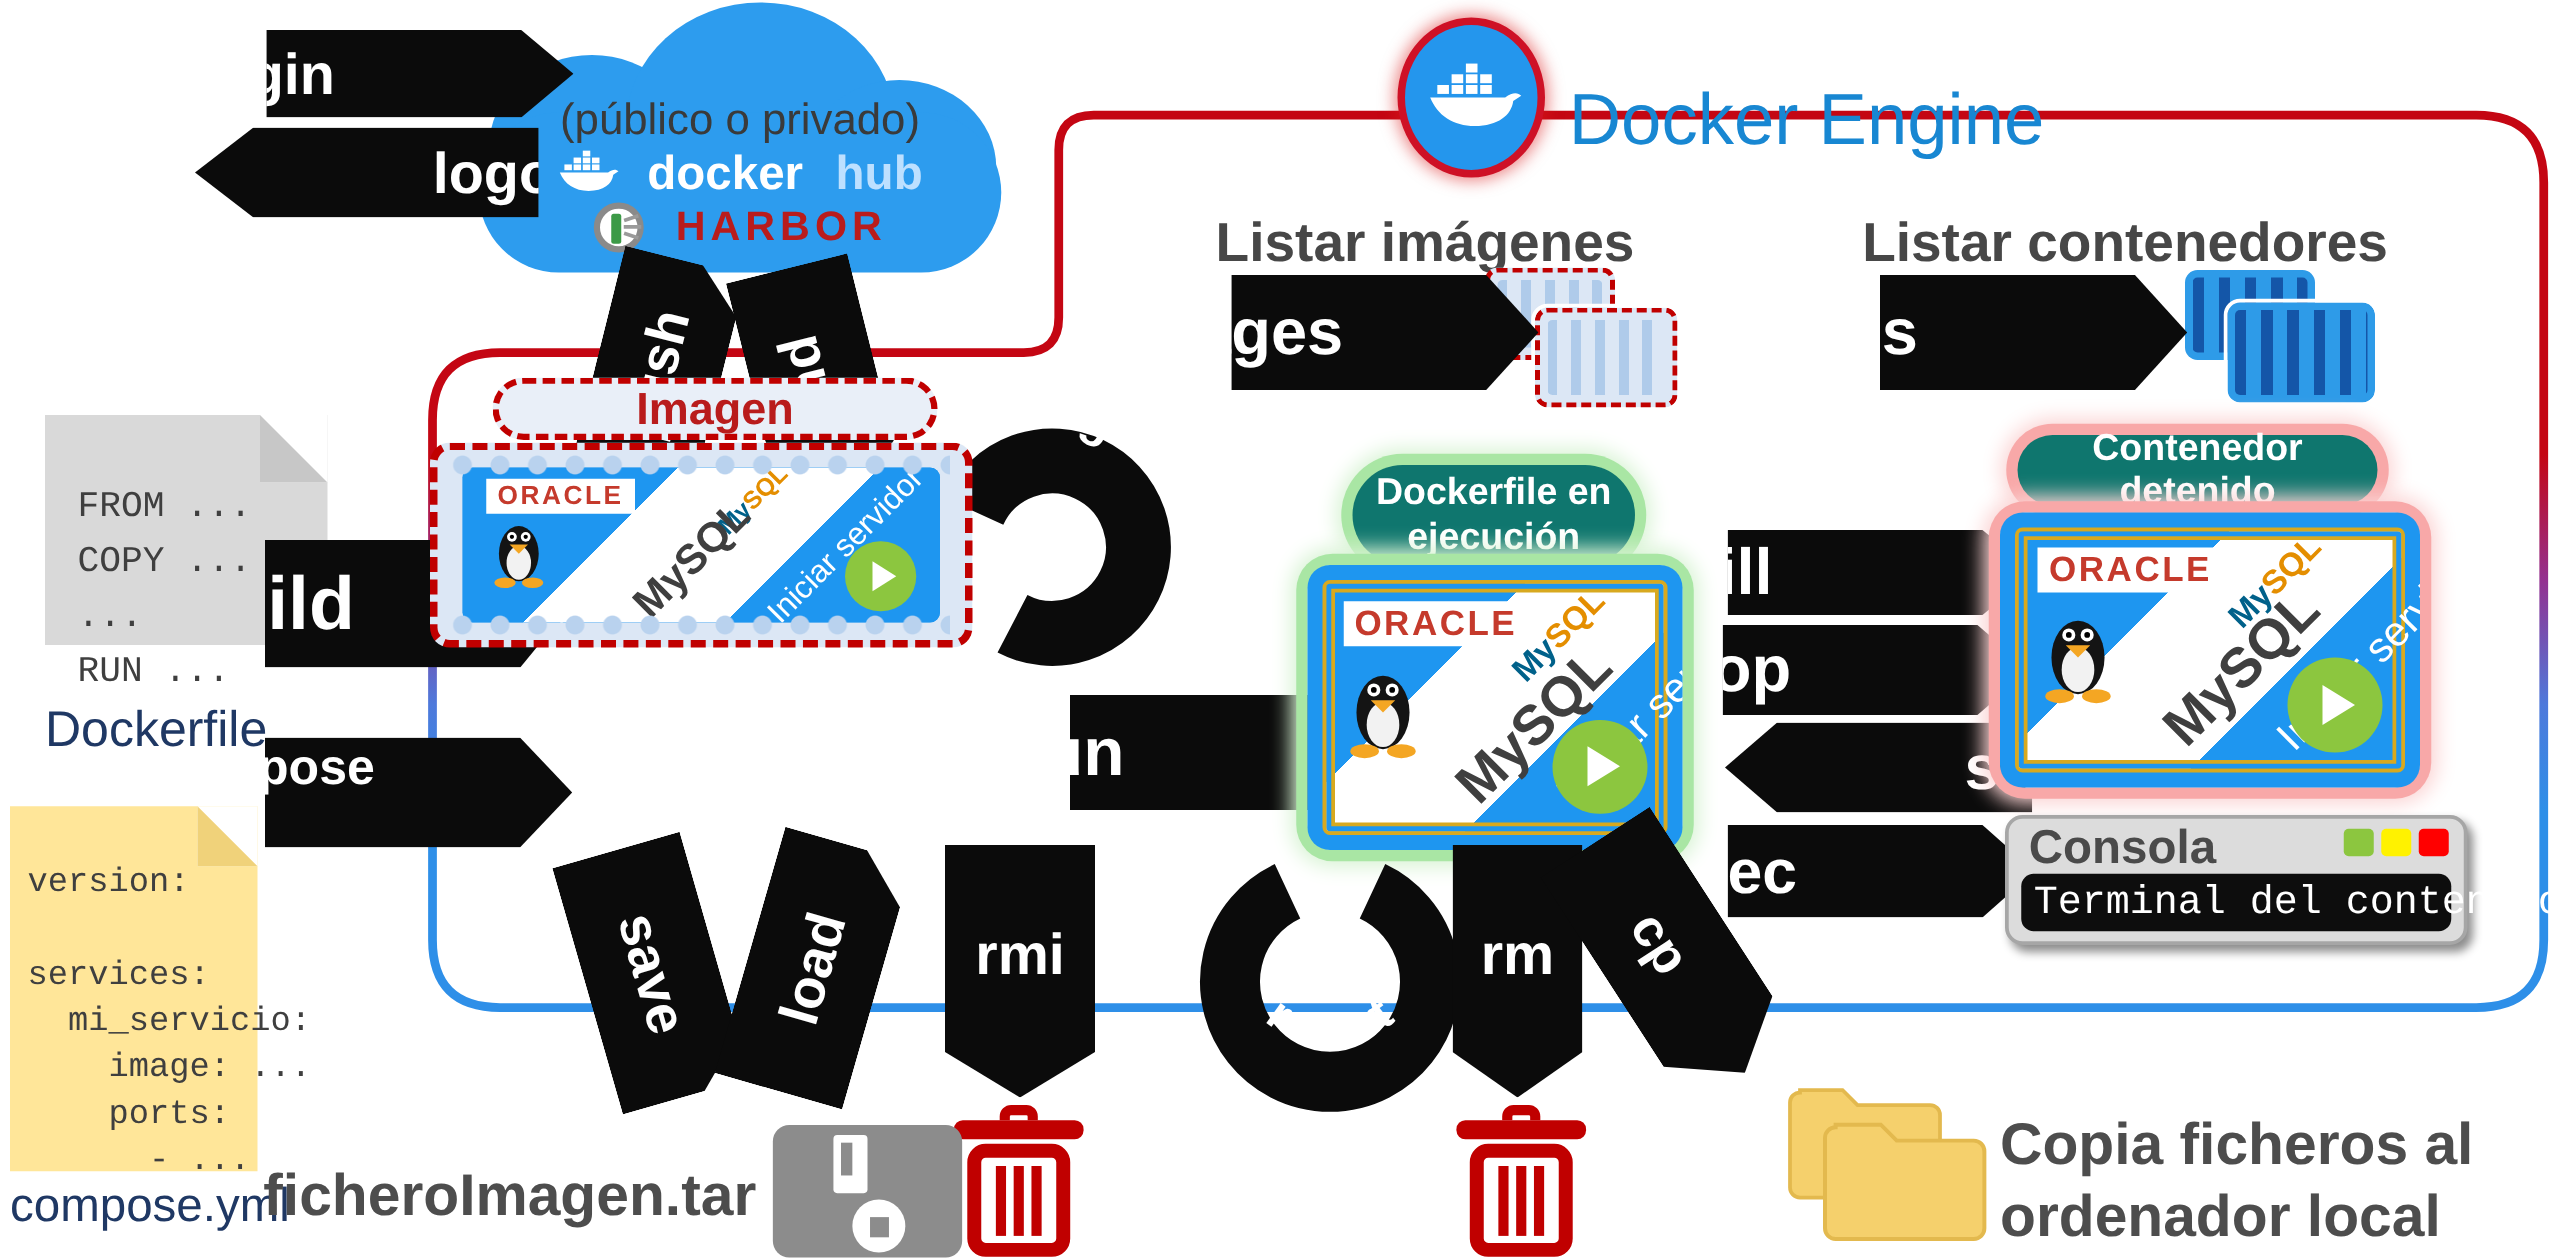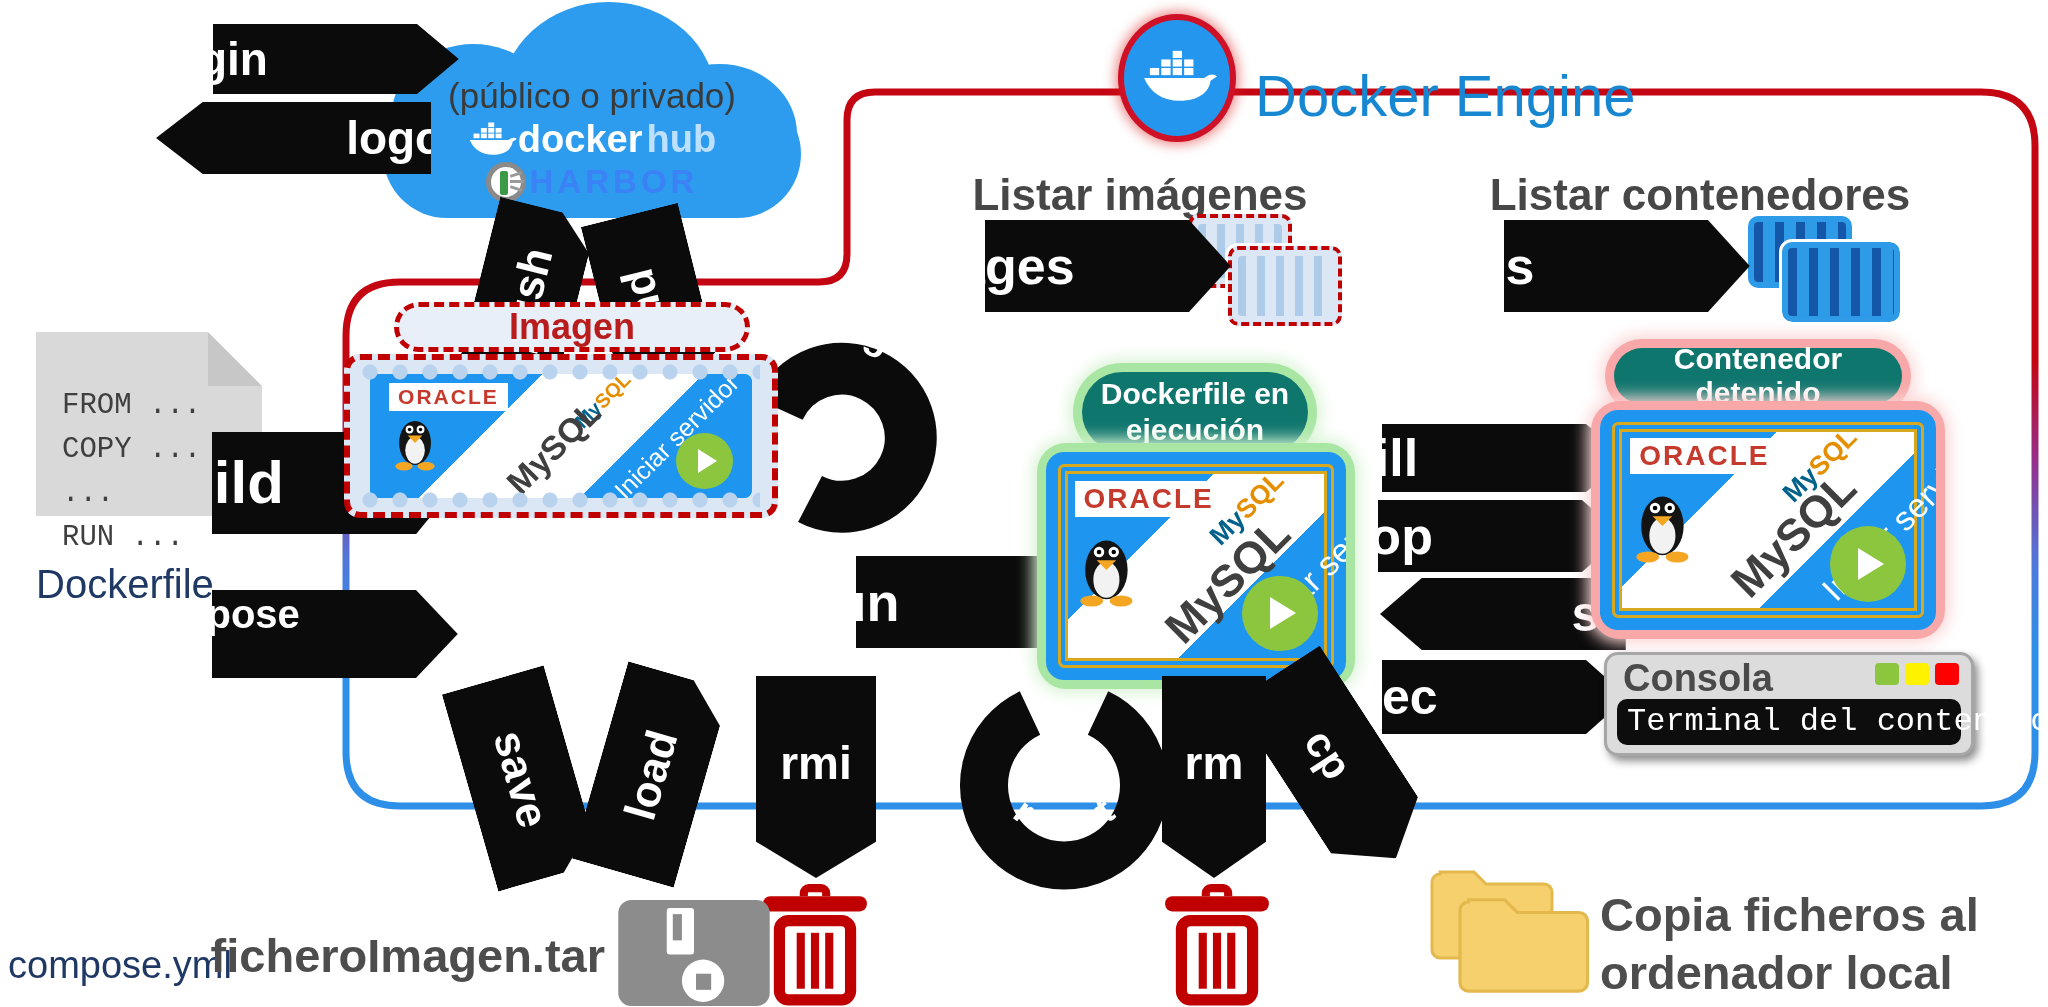--- a/index.html
+++ b/index.html
@@ -20,21 +20,21 @@
   .pennant-d{clip-path:polygon(0 0,100% 0,100% 82%,50% 100%,0 82%);padding-bottom:28px;}
   .bevel-tr{clip-path:polygon(0 0,64% 0,100% 18%,100% 100%,0 100%);}
   .bevel-br{clip-path:polygon(0 0,100% 0,100% 82%,64% 100%,0 100%);}
   .vtext{transform:rotate(90deg);white-space:nowrap;}
   .vtext-r{transform:rotate(-90deg);white-space:nowrap;}
 
   
   .cloud{position:absolute;left:383px;top:2px;width:418px;height:216px;z-index:2;}
   .cloud .lobe{position:absolute;background:#2D9CEE;border-radius:50%;}
   .cloud .ctext{position:absolute;left:0;right:0;z-index:2;text-align:center;color:#3A3A3A;}
-  .hubrow,.harborrow{display:flex;align-items:center;justify-content:center;gap:4px;}
+  .hubrow,.harborrow{display:flex;align-items:flex-start;justify-content:center;gap:26px;}
 
   
   .biglabel{position:absolute;color:#474747;font-weight:700;font-size:44px;text-align:center;z-index:2;white-space:nowrap;}
 
   
   .doc{position:absolute;z-index:2;font-family:"Liberation Mono","DejaVu Sans Mono",monospace;color:#3F3F3F;}
   .doc .fold{position:absolute;top:0;right:0;width:0;height:0;}
   .doc .lines{position:absolute;white-space:pre;}
   .doc .lines div{min-height:1em;}
   .doclabel{position:absolute;color:#1F3864;font-weight:400;text-align:left;z-index:2;}
@@ -143,21 +143,21 @@
       <span style="color:#fff;font-weight:800;font-size:38px;">docker</span>
         <span style="color:#BDE0FF;font-weight:800;font-size:38px;">hub</span>
     </div>
     <div class="ctext harborrow" style="top:160px;">
       <span style="position:relative;width:40px;height:40px;border-radius:50%;background:#fff;border:5px solid #8a8a8a;display:inline-block;">
         <span style="position:absolute;left:9px;top:4px;width:8px;height:24px;background:#3C9A47;border-radius:2px;display:block;"></span>
         <span style="position:absolute;left:19px;top:6px;width:12px;height:3px;background:#9a9a9a;transform:rotate(-18deg);display:block;"></span>
         <span style="position:absolute;left:19px;top:13px;width:14px;height:3px;background:#9a9a9a;display:block;"></span>
         <span style="position:absolute;left:19px;top:20px;width:12px;height:3px;background:#9a9a9a;transform:rotate(18deg);display:block;"></span>
       </span>
-      <span style="color:#3b82f6;font-weight:600;font-size:33px;letter-spacing:4px;">HARBOR</span>
+      <span style="color:#b91c1c;font-weight:600;font-size:33px;letter-spacing:4px;">HARBOR</span>
     </div>
   </div>
 
   <div class="cmd bevel-tr" style="left:476px;top:206px;width:100px;height:188px;font-size:44px;transform:rotate(14deg);">
       <span class="vtext-r">push</span>
     </div>
   <div class="cmd bevel-br" style="left:602px;top:212px;width:100px;height:188px;font-size:44px;transform:rotate(-14deg);">
       <span class="vtext">pull</span>
     </div>
 
@@ -212,20 +212,24 @@
   </div>
   <div class="doclabel" style="left:36px;top:562px;width:226px;font-size:40px;">Dockerfile</div>
 
   <div class="cmd arrow-r" style="left:212px;top:432px;width:246px;height:102px;font-size:60px;">
       <span>build</span>
     </div>
   <div class="cmd arrow-r" style="left:212px;top:590px;width:240px;height:88px;font-size:40px;">
       <span>compose up</span>
     </div>
 
+  <div class="doc" style="left:8px;top:645px;width:198px;height:292px;background:#FFE699;">
+    <div class="fold" style="border-left:48px solid #f0d27a;border-top:48px solid #fff;"></div>
+    <div class="lines" style="left:14px;top:44px;font-size:27px;line-height:37px;"><div>version:</div><div>&nbsp;</div><div>services:</div><div>  mi_servicio:</div><div>    image: ...</div><div>    ports:</div><div>      - ...</div></div>
+  </div>
   <div class="doclabel" style="left:8px;top:944px;width:198px;font-size:38px;">compose.yml</div>
 
   <div class="pill" style="left:394px;top:302px;width:356px;height:50px;border-radius:26px;background:#E9EFF8;border:5px dashed #C00000;color:#b91c1c;font-size:36px;z-index:3;">
       <span>Imagen</span>
     </div>
   <div class="stamp-box">
     <div class="scallops" style="top:4px;"></div>
     <div class="scallops" style="bottom:4px;"></div>
     <div class="card-slot noframe" style="left:20px;right:20px;top:14px;bottom:14px;--cf:21px;">
     <div class="card-bg">

